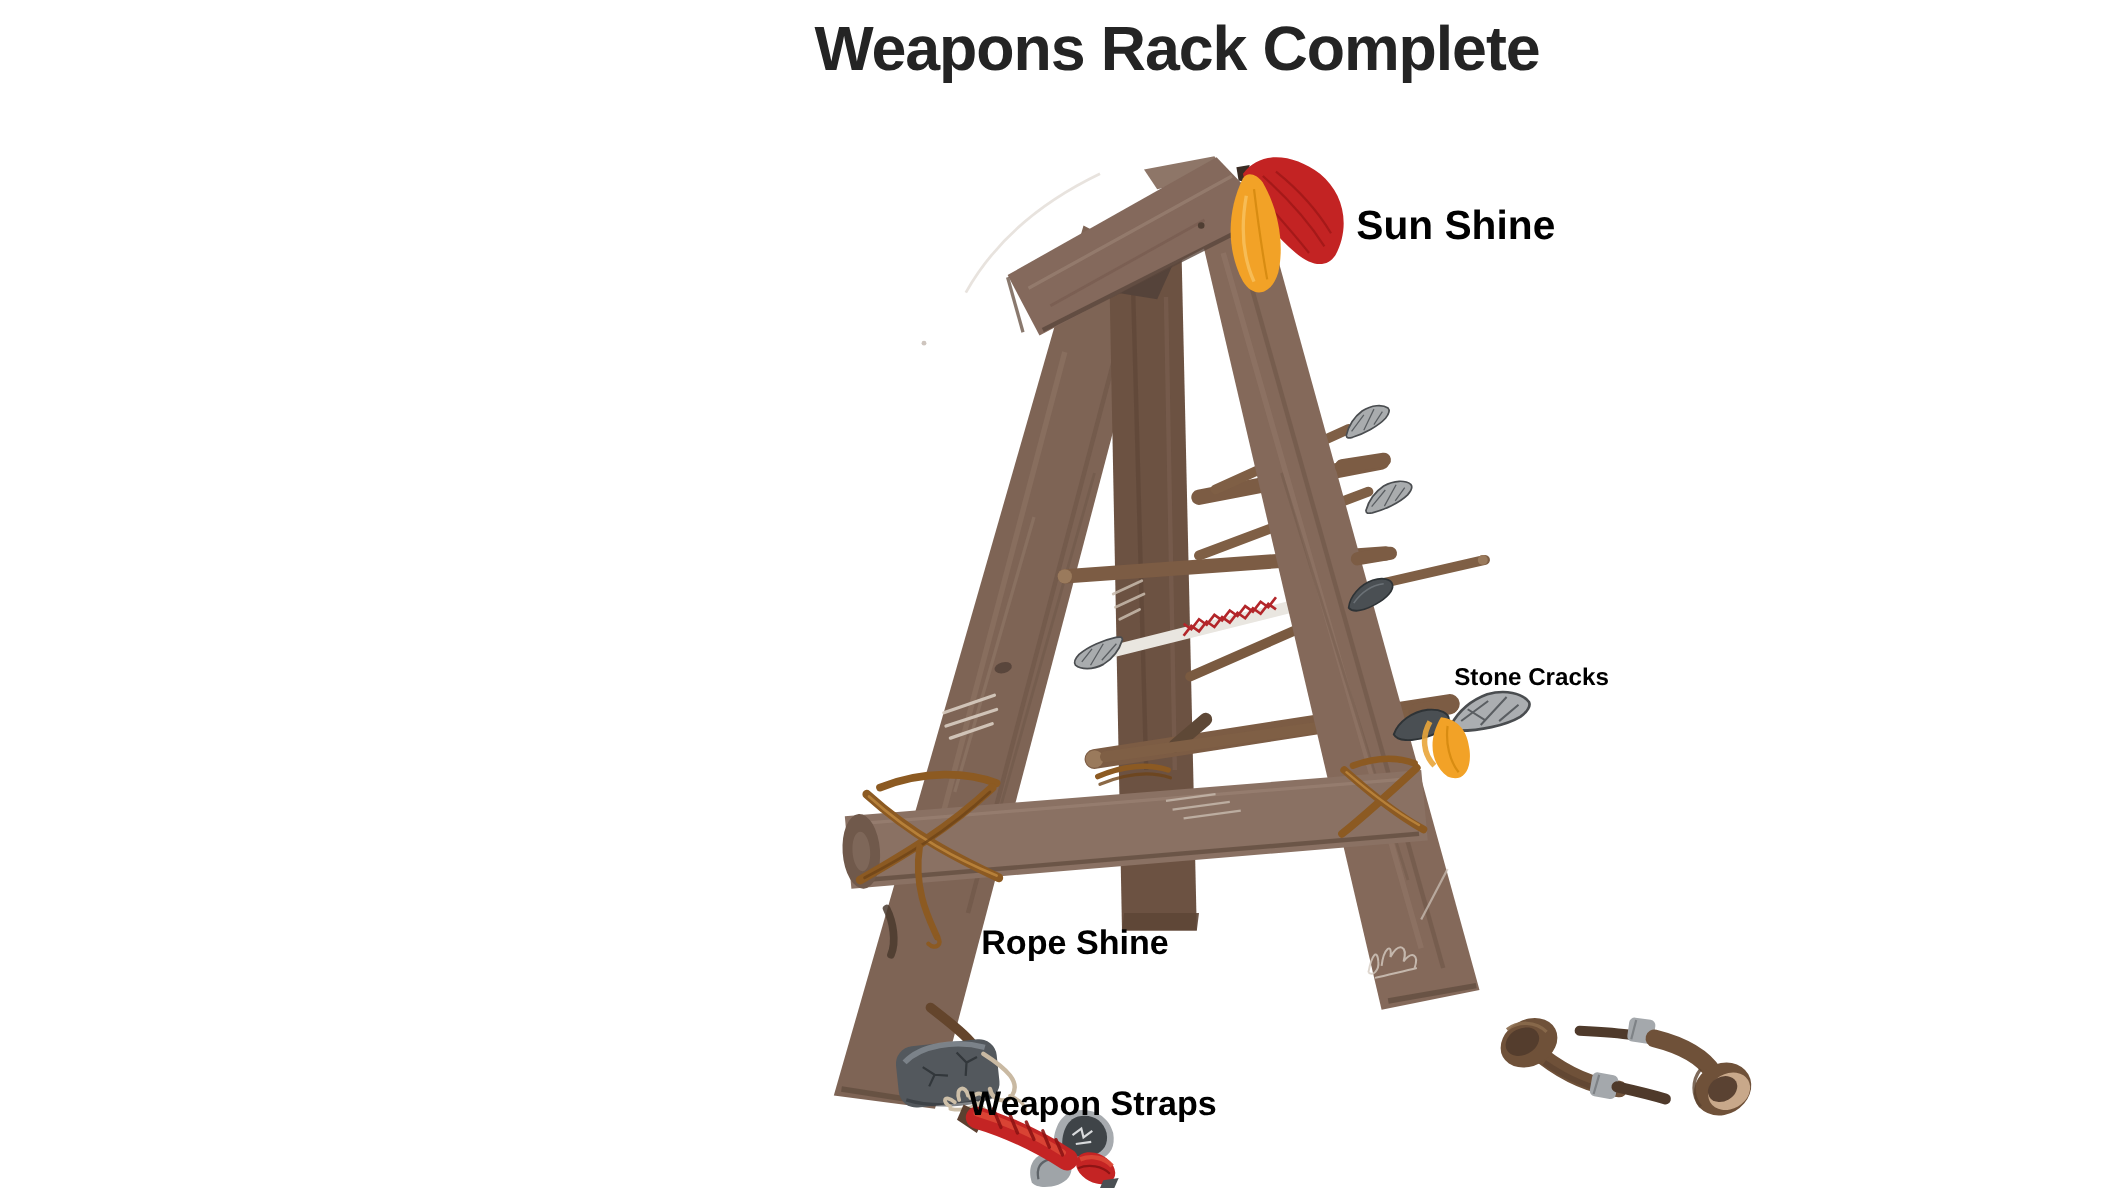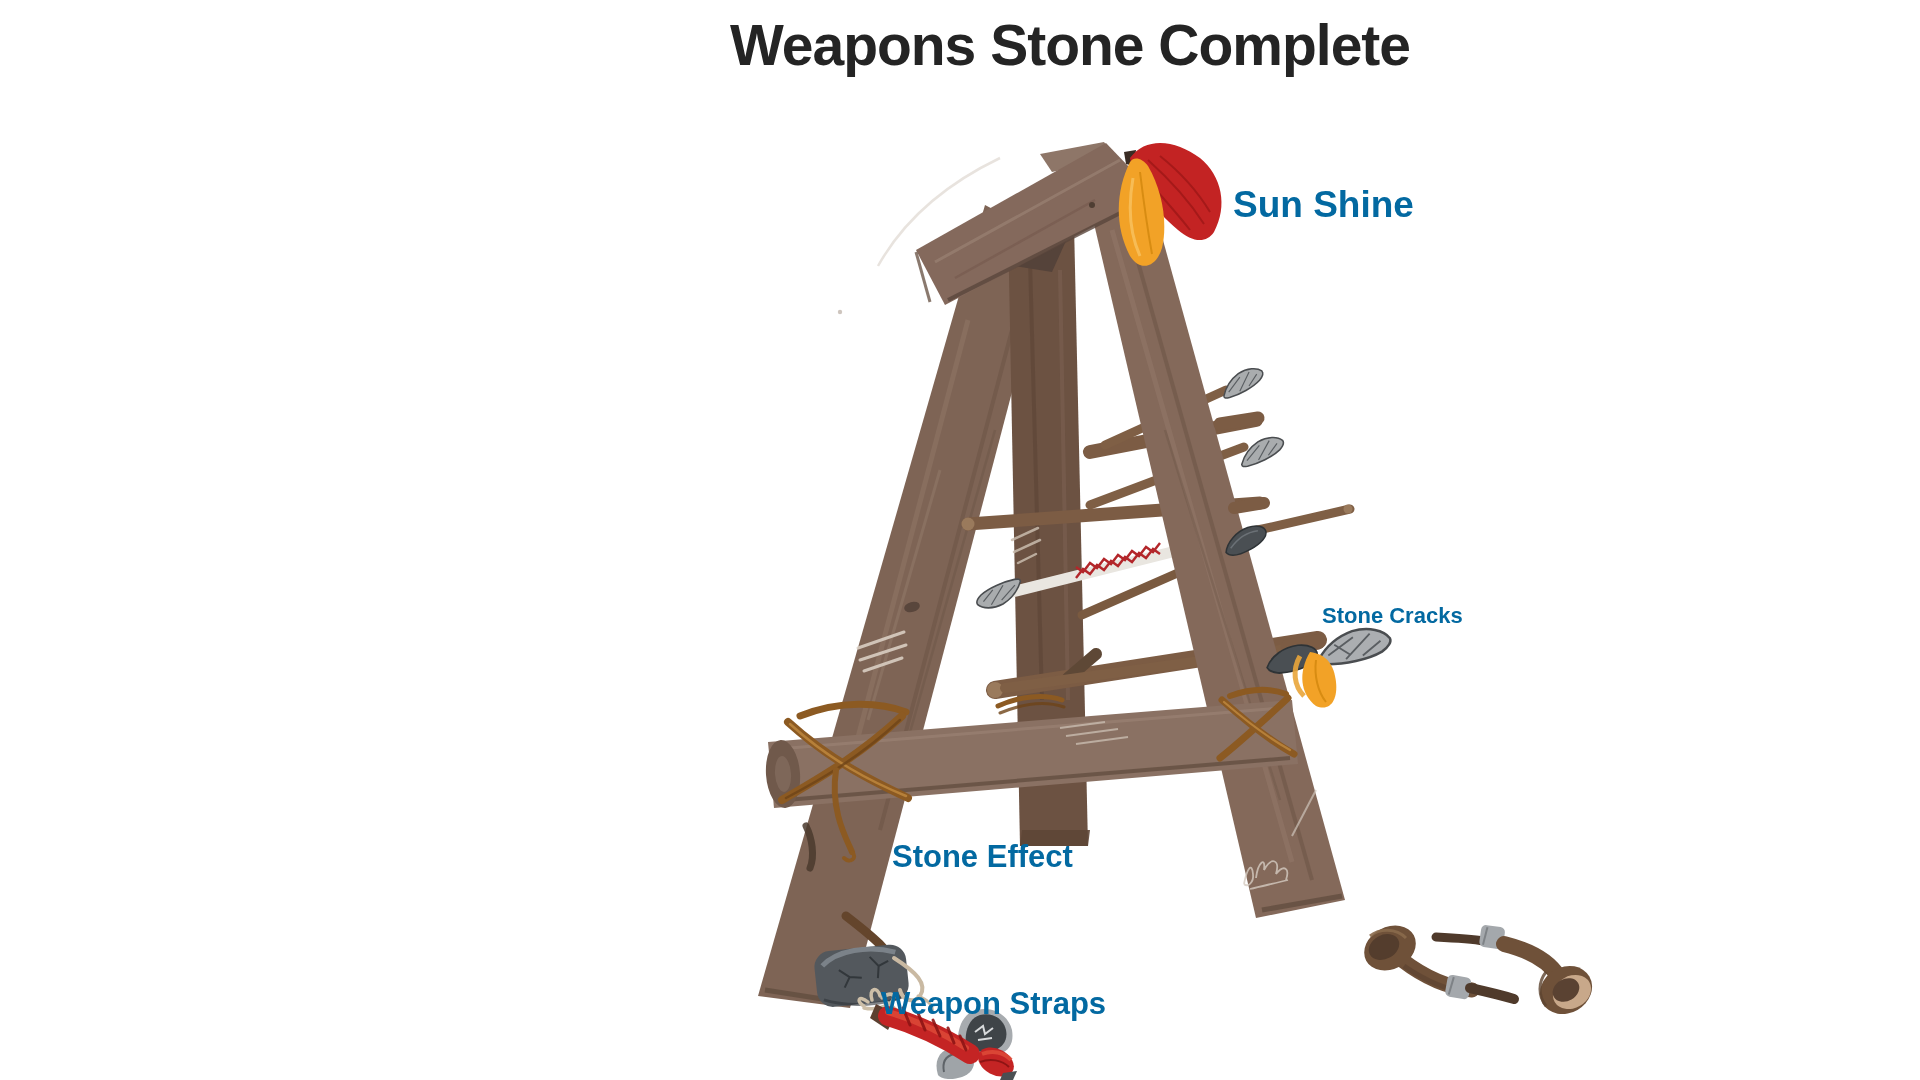--- a/index.html
+++ b/index.html
@@ -2,21 +2,21 @@
 <html><head>
 <meta charset="utf-8">
 <style>
   html,body{margin:0;padding:0;background:#ffffff;}
   .stage{
     position:relative;width:1920px;height:1080px;background:#ffffff;
     overflow:hidden;font-family:"Liberation Sans",sans-serif;
   }
   .art{position:absolute;left:0;top:0;width:1920px;height:1080px;}
   .lbl{
-    position:absolute;white-space:nowrap;color:#0369a1;font-weight:bold;
+    position:absolute;white-space:nowrap;color:#000000;font-weight:bold;
     font-family:"Liberation Sans",sans-serif;line-height:1.05;
   }
   .lbl-title{left:1070px;top:16px;transform:translateX(-50%);font-size:57px;letter-spacing:-1px;color:#242424;}
   .lbl-sunshine{left:1233px;top:186px;font-size:37px;}
   .lbl-wood{left:590px;top:598px;font-size:36px;}
   .lbl-stone{left:1322px;top:604px;font-size:22px;}
   .lbl-rope{left:892px;top:841px;font-size:31px;}
   .lbl-straps{left:881px;top:988px;font-size:31px;}
 </style>
 </head>
@@ -252,19 +252,19 @@
         </g>
         <path d="M1504,944 C1528,950 1548,960 1558,976" stroke="#6f5139" stroke-width="16" stroke-linecap="round" fill="none"></path>
         <ellipse cx="1566" cy="990" rx="27" ry="23" transform="rotate(-30 1566 990)" fill="#6f5139"></ellipse>
         <ellipse cx="1572" cy="992" rx="20" ry="16" transform="rotate(-30 1572 992)" fill="#c8a88a"></ellipse>
         <ellipse cx="1566" cy="990" rx="14" ry="11" transform="rotate(-30 1566 990)" fill="#5a4232"></ellipse>
         <path d="M1546,972 C1538,982 1538,996 1546,1006" stroke="#5c4330" stroke-width="3" fill="none" opacity="0.8"></path>
       </g>
     </g>
   </svg>
 
-  <div class="lbl lbl-title">Weapons Stone Complete</div>
+  <div class="lbl lbl-title">Weapons Rack Complete</div>
   <div class="lbl lbl-sunshine">Sun Shine</div>
   <div class="lbl lbl-stone">Stone Cracks</div>
-  <div class="lbl lbl-rope">Stone Effect</div>
+  <div class="lbl lbl-rope">Rope Shine</div>
   <div class="lbl lbl-straps">Weapon Straps</div>
 
 </div>
 
 </body></html>

